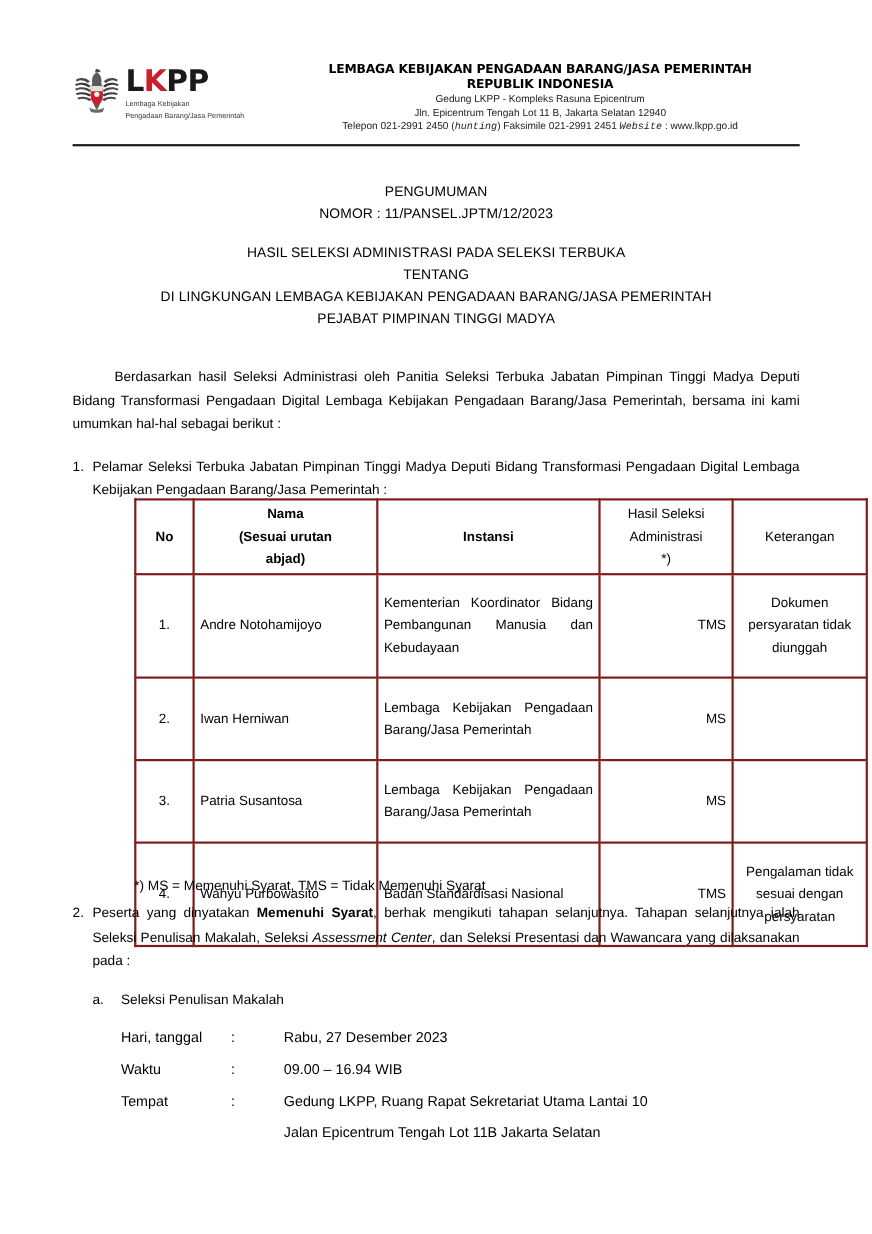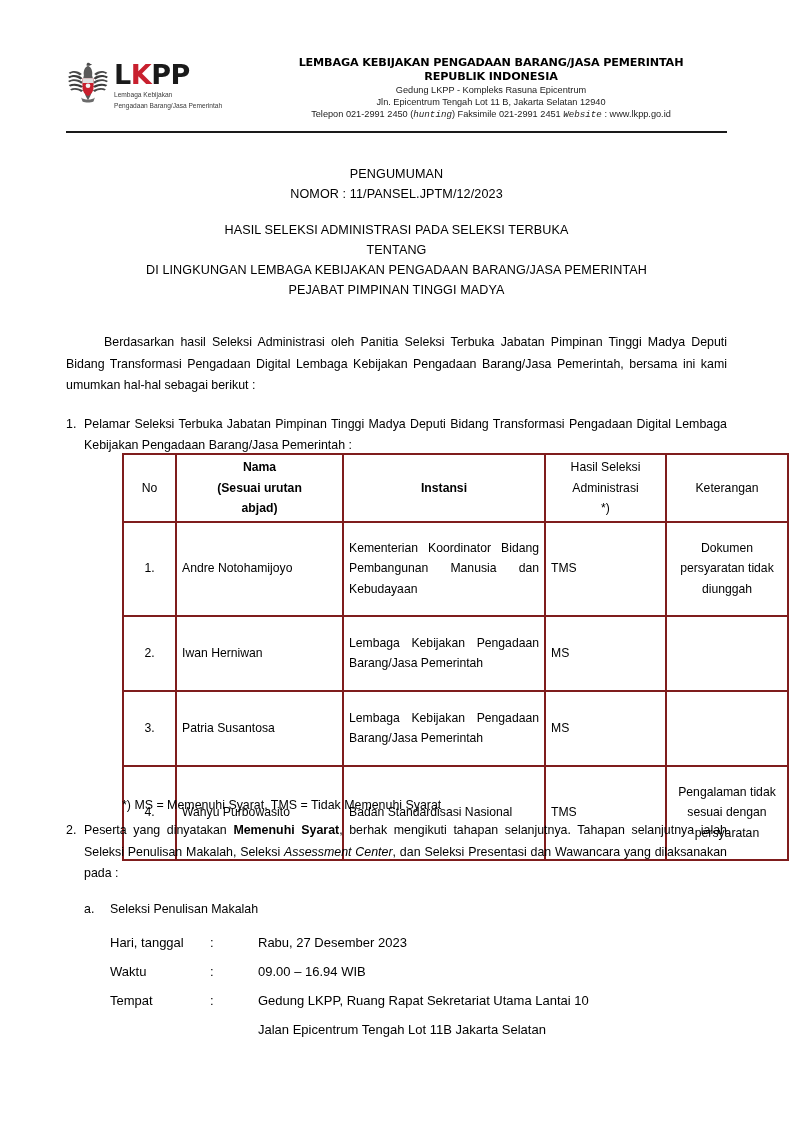--- a/index.html
+++ b/index.html
@@ -162,29 +162,29 @@
     font-size: 12.2px;
     line-height: 20.5px;
     vertical-align: middle;
     padding: 0 5px;
   }
   table.result th {
     text-align: center;
     padding-top: 2px;
     padding-bottom: 2px;
   }
-  th.c-no   { width: 41px;  font-weight: normal; }
+  th.c-no   { width: 41px;  font-weight: bold; }
   th.c-nama { width: 155px; font-weight: bold; }
   th.c-inst { width: 190px; font-weight: bold; }
   th.c-hasil{ width: 109px; font-weight: normal; vertical-align: top; }
   th.c-ket  { width: 110px; font-weight: normal; vertical-align: top; }
   td.c-no   { text-align: center; }
   td.c-nama { text-align: left; }
   td.c-inst { text-align: justify; text-align-last: left; }
-  td.c-hasil{ text-align: left; vertical-align: top; padding-top: 2px; }
+  td.c-hasil{ text-align: right; vertical-align: top; padding-top: 2px; }
   td.c-ket  { text-align: center; vertical-align: top; padding-top: 2px; }
 
   .tbl-note {
     position: absolute;
     left: 122px;
     top: 795px;
     font-size: 12.4px;
     line-height: 20px;
   }
 

